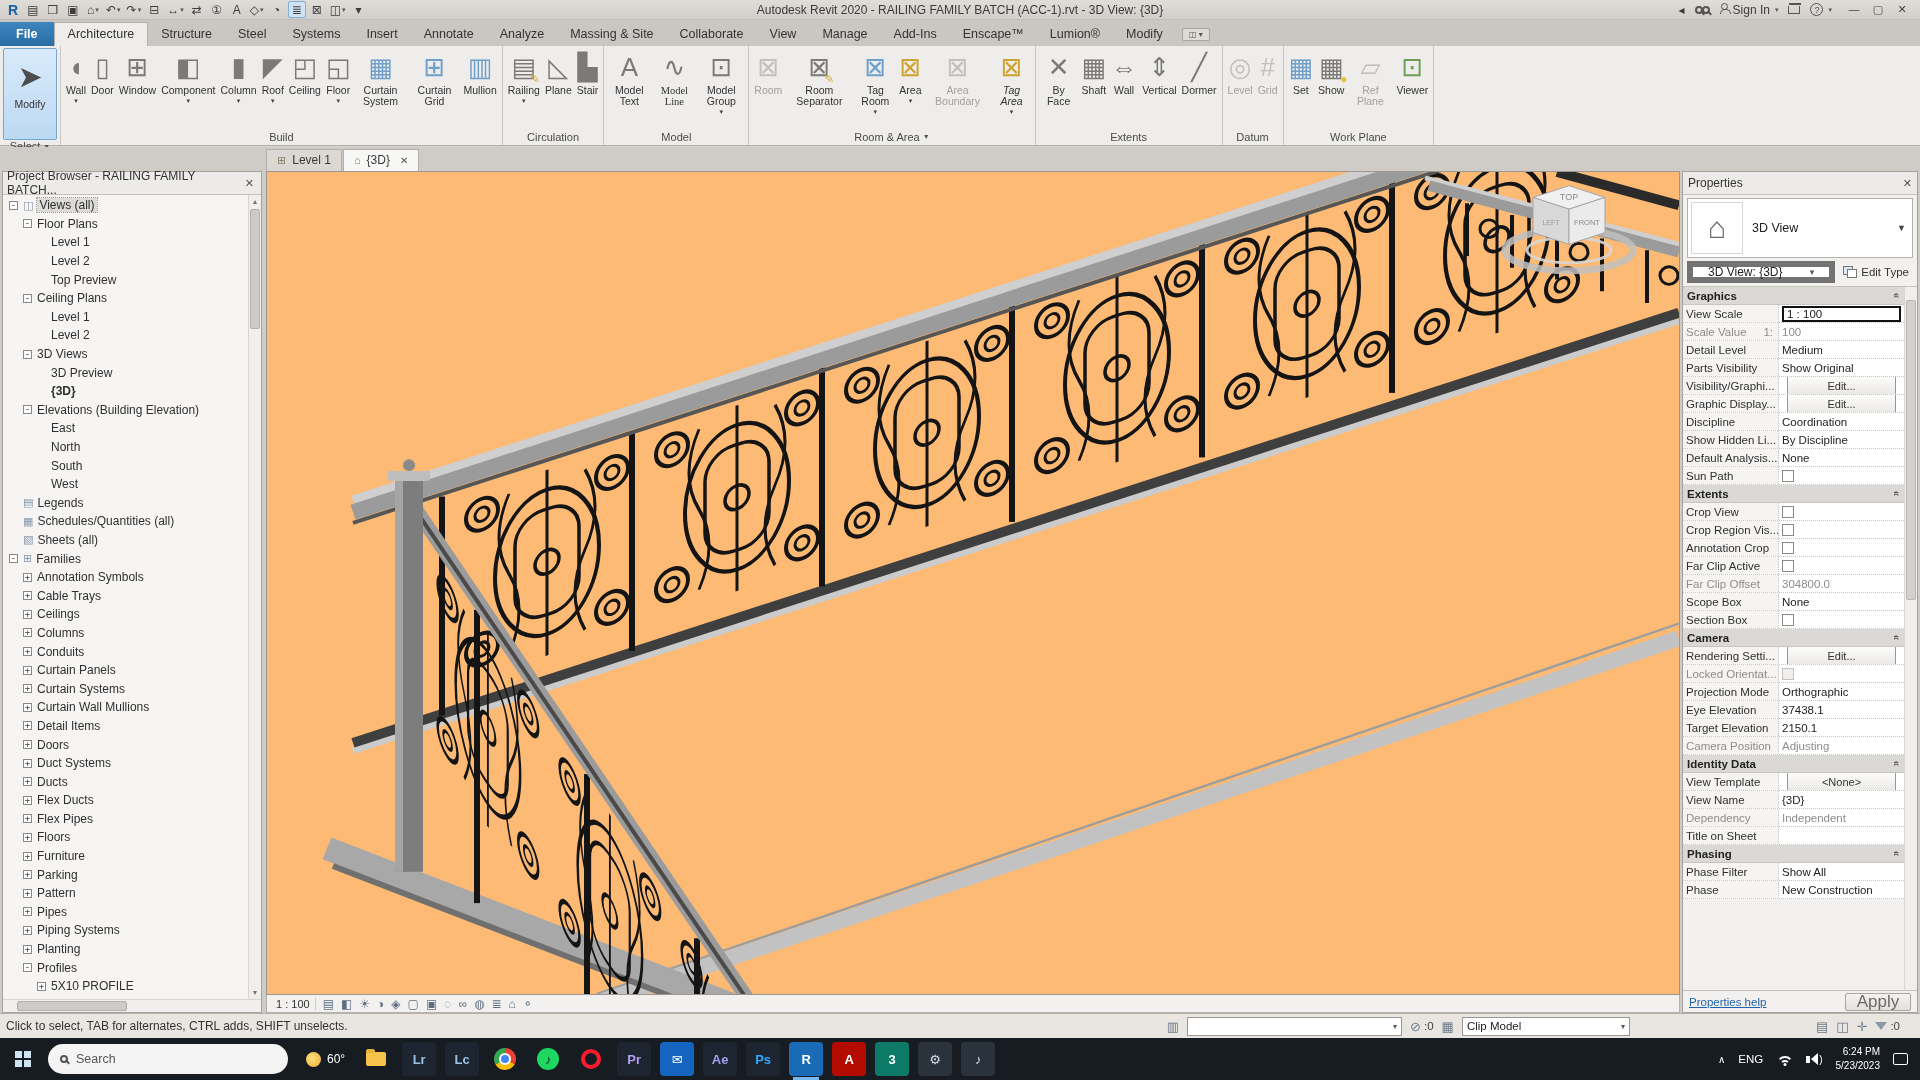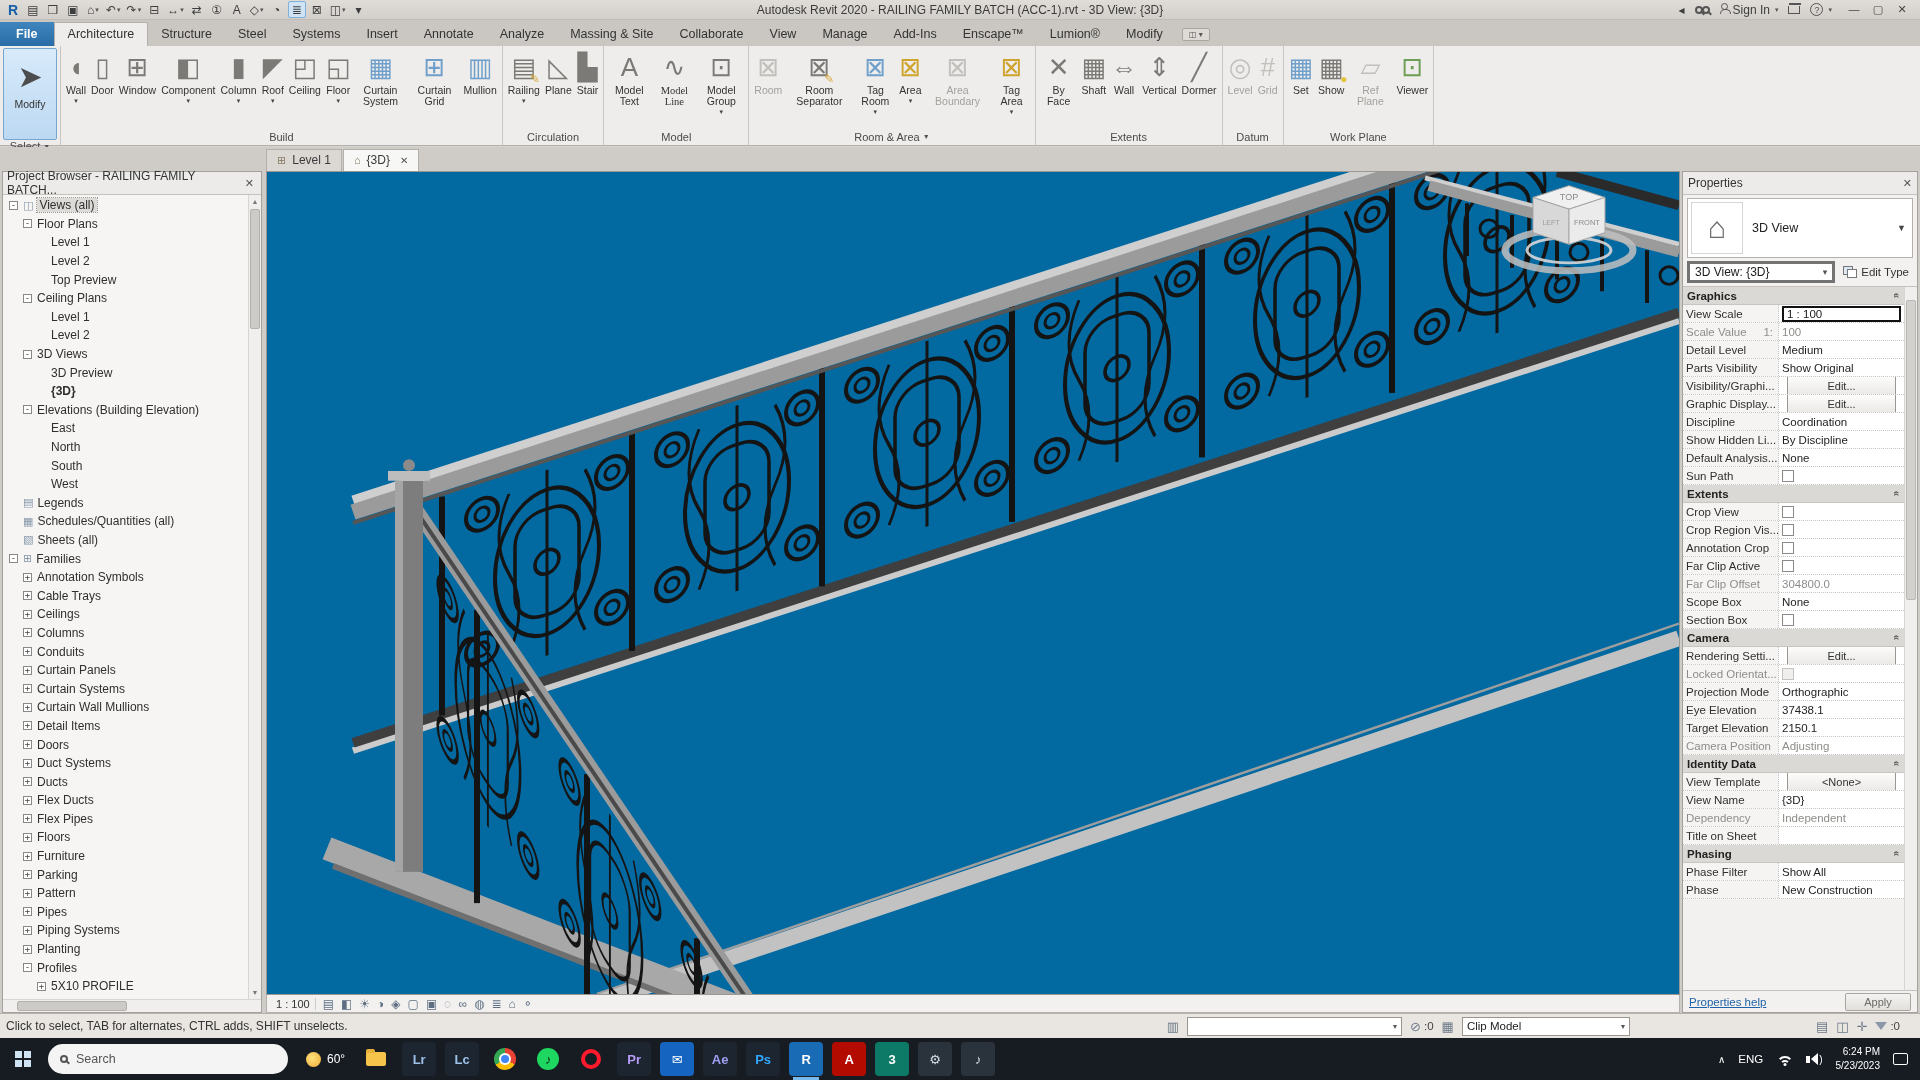--- a/index.html
+++ b/index.html
@@ -77,38 +77,38 @@
 #pb-hscroll .thumb { position:absolute; left:14px; top:1px; width:110px; height:10px; background:#cdcbc7; border:1px solid #b3b1ad; border-radius:2px;}
 
 
 #viewtabs { position:absolute; left:266px; top:1px; height:23px; display:flex; align-items:flex-end; gap:1px;}
 .vtab { display:flex; align-items:center; gap:6px; padding:3px 10px 4px; font-size:12px; color:#3a3a3a; background:#dbd8d4; border:1px solid #b3b0ab; border-bottom:none;}
 .vtab.active { background:#f7f7f6; }
 .vtab .vico { font-size:11px; color:#8a7f6a; }
 .vtab .vx { font-size:10px; color:#555; margin-left:4px;}
 
 
-#canvas { position:absolute; left:266px; top:24px; right:240px; bottom:18px; background:#0369a1; border:1px solid #9b9894; overflow:hidden;}
+#canvas { position:absolute; left:266px; top:24px; right:240px; bottom:18px; background:#fdba74; border:1px solid #9b9894; overflow:hidden;}
 #canvas svg { width:100%; height:100%; display:block;}
 
 
 #vcb { position:absolute; left:266px; right:240px; bottom:0; height:18px; background:#f2f1ef; border:1px solid #b5b2ae; border-top:none; display:flex; align-items:center; padding:0 4px; gap:7px;}
 #vcb .scale { font-size:11px; color:#333; padding:0 5px; border-right:1px solid #ccc;}
 #vcb .vico { font-size:12px; color:#5e6f84; line-height:1;}
 
 
 #props { position:absolute; right:2px; top:24px; width:236px; bottom:0; background:#f2f1ef; border:1px solid #a5a29d; display:flex; flex-direction:column; font-size:12px;}
 #props-header { height:23px; display:flex; align-items:center; padding:0 5px; font-size:12px; color:#333; background:#ecebe9; border-bottom:1px solid #c5c2bd;}
 #props-header .x { margin-left:auto; font-size:11px; color:#555;}
 #type-card { margin:3px 4px 2px; height:60px; background:#fff; border:1px solid #b5b2ae; display:flex; align-items:center;}
 #type-card .house { width:52px; height:52px; margin:3px; border:1px solid #d8d6d2; display:flex; align-items:center; justify-content:center; font-size:30px; color:#6b6a68;}
 #type-card .tname { flex:1; font-size:12.5px; color:#222; padding-left:6px;}
 #type-card .ta { font-size:9px; color:#444; padding-right:6px;}
 #inst-row { display:flex; align-items:center; margin:1px 4px 3px; gap:4px;}
-#inst-combo { flex:1; height:22px; background:#fff; border:3px solid #737373; display:flex; align-items:center; font-size:12px; color:#222; padding:0 5px;}
+#inst-combo { flex:1; height:22px; background:#fff; border:6px solid #737373; display:flex; align-items:center; font-size:12px; color:#222; padding:0 15px;}
 #inst-combo .ca { margin-left:auto; font-size:9px; color:#555;}
 #edit-type { display:flex; align-items:center; gap:4px; font-size:11.5px; color:#333; padding:2px 4px;}
 #edit-type .et-ico { width:14px; height:12px; position:relative; display:inline-block;}
 #edit-type .et-ico:before { content:""; position:absolute; width:8px; height:7px; border:1px solid #777; left:0; top:0; background:#dce8f4;}
 #edit-type .et-ico:after { content:""; position:absolute; width:8px; height:7px; border:1px solid #777; right:0; bottom:0; background:#fff;}
 #prows { flex:1; position:relative; overflow:hidden; background:#f2f1ef; border-top:1px solid #c5c2bd;}
 #prows-inner { position:absolute; left:0; top:0; right:13px; }
 .psec { height:18px; background:#dbd9d5; border-bottom:1px solid #c8c6c2; display:flex; align-items:center; padding:0 4px; font-weight:bold; font-size:11.5px; color:#222;}
 .psec .chev { margin-left:auto; font-size:10px; color:#555; transform:rotate(90deg);}
 .prow { height:18px; display:flex; border-bottom:1px dotted #c8c6c2; background:#fff;}
@@ -117,21 +117,21 @@
 .prow .pv { flex:1; display:flex; align-items:center; padding:0 3px; font-size:11.5px; color:#222; overflow:hidden; white-space:nowrap;}
 .prow .gray, .prow .pl.gray { color:#8f8d8a; }
 .pbtn { margin:1px auto; width:92%; height:22px; font-size:11px; color:#333; background:linear-gradient(#fdfdfc,#e9e7e4); border:1px solid #9a9792; border-radius:2px; display:flex; align-items:center; justify-content:center;}
 .pcheck { width:12px; height:12px; border:1px solid #8c8a87; background:#fff; display:inline-block;}
 .pcheck.dis { border-color:#c4c2be; background:#f0efed;}
 .pfocus { width:100%; height:16px; border:2px solid #111; background:#fff; display:flex; align-items:center; padding:0 3px; font-size:11.5px;}
 #props-scroll { position:absolute; right:0; top:0; bottom:0; width:13px; background:#f0efed; border-left:1px solid #d8d6d2;}
 #props-scroll .thumb { position:absolute; top:13px; left:1px; width:10px; height:300px; background:#d3d1cd; border:1px solid #b9b7b3; border-radius:2px;}
 #props-foot { height:22px; display:flex; align-items:center; padding:0 6px; border-top:1px solid #c5c2bd;}
 #props-foot .help { color:#1f62a8; text-decoration:underline; font-size:11.5px;}
-#props-foot .apply { margin-left:auto; width:66px; height:18px; font-size:11px; color:#6b6a68; background:linear-gradient(#f4f3f1,#e2e0dc); border:1px solid #a9a6a1; border-radius:2px; display:flex; align-items:center; justify-content:center;}
+#props-foot .apply { margin-left:auto; width:66px; height:18px; font-size:17px; color:#6b6a68; background:linear-gradient(#f4f3f1,#e2e0dc); border:1px solid #a9a6a1; border-radius:2px; display:flex; align-items:center; justify-content:center;}
 
 
 #statusbar { position:absolute; left:0; top:1013px; width:1920px; height:25px; background:#e9e6e2; border-top:1px solid #b5b2ae; display:flex; align-items:center; font-size:12px; color:#333; padding:0 6px;}
 #sb-right { margin-left:auto; display:flex; align-items:center; gap:8px; padding-right:14px;}
 .sicon { font-size:13px; color:#6b7888;}
 .scombo { height:19px; background:#fff; border:1px solid #9a9792; display:flex; align-items:center; font-size:11.5px; color:#222; padding:0 4px;}
 .scombo .ca { margin-left:auto; font-size:8px; color:#555; padding-left:6px;}
 .sbadge { display:flex; align-items:center; gap:3px; font-size:11.5px; color:#444;}
 .funnel { width:0; height:0; border-left:6px solid transparent; border-right:6px solid transparent; border-top:8px solid #8a98a8; position:relative; display:inline-block;}
 
@@ -417,21 +417,21 @@
         <div class="rbtn dis">
           <div class="ricon">
             <span>⊠</span>
           </div>
           <div class="rlabel" style="width: 62px;">Area Boundary</div>
         </div>
         <div class="rbtn">
           <div class="ricon">
             <span class="ric-yellow">⊠</span>
           </div>
-          <div class="rlabel" style="width: 36px;">Tag Area</div>
+          <div class="rlabel" style="width: 36px; font-style: italic;">Tag Area</div>
           <div class="rarrow">▾</div>
         </div>
       </div>
       <div class="plab">
         <span>Room &amp; Area</span>
         <span class="pa">▼</span>
       </div>
     </div>
     <div class="rpanel">
       <div class="rrow">

